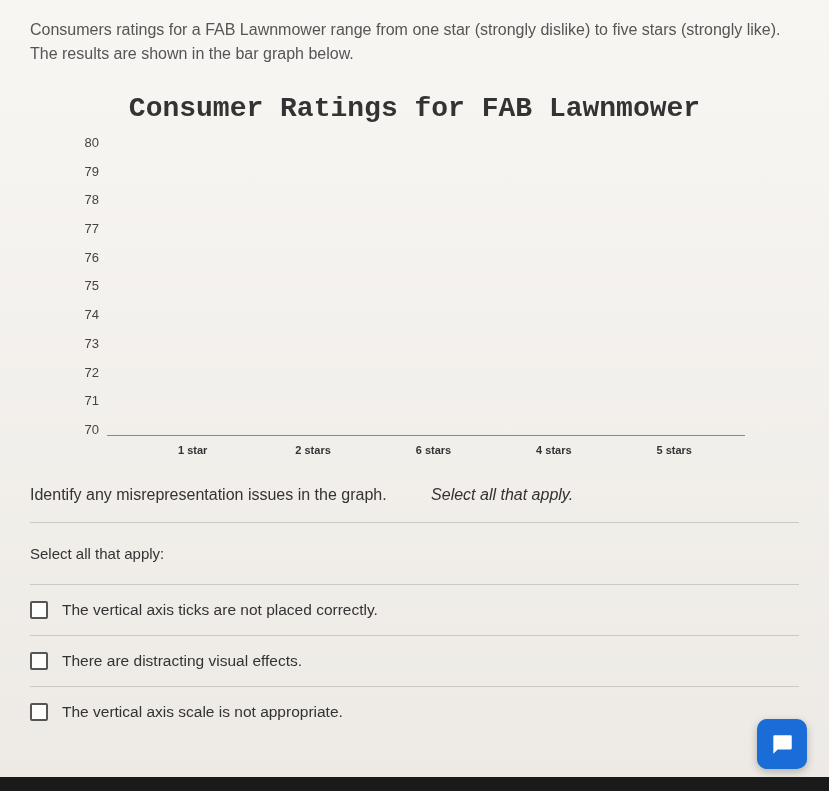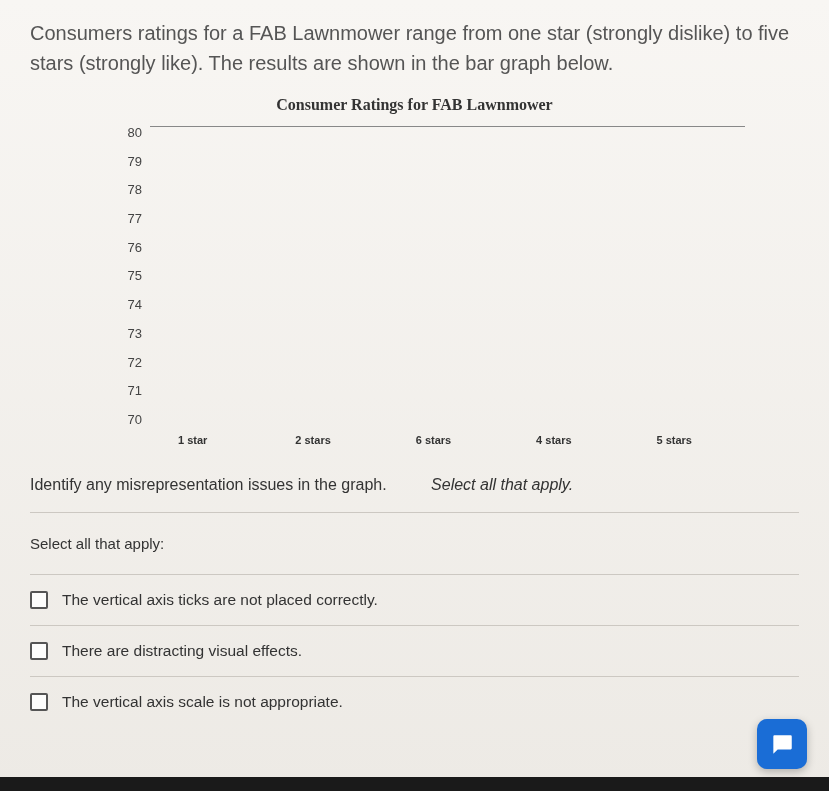--- a/index.html
+++ b/index.html
@@ -11,42 +11,41 @@
     height: 791px;
     overflow: hidden;
     position: relative;
   }
   .page {
     padding: 18px 30px 0 30px;
     background: linear-gradient(180deg, #f8f6f3 0%, #edeae5 100%);
     min-height: 100%;
   }
   .intro {
-    font-size: 20px;
+    font-size: 16px;
     line-height: 1.5;
     color: #555;
-    margin-bottom: 18px;
+    margin-bottom: 27px;
   }
   .chart-wrap {
     width: 660px;
     margin: 0 auto 30px auto;
   }
   .chart-title {
     text-align: center;
-    font-family: Liberation Serif, serif;
-    font-size: 16px;
+    font-family: Liberation Mono, monospace;
+    font-size: 28px;
     font-weight: 600;
     color: #333;
     margin-bottom: 12px;
   }
   .chart-area {
     display: flex;
-    align-items: flex-start;
+    align-items: flex-end;
     height: 300px;
-    margin-left: 43px;
   }
   .y-axis {
     display: flex;
     flex-direction: column;
     justify-content: space-between;
     align-items: flex-end;
     padding-right: 8px;
     font-size: 13px;
     color: #444;
     height: 100%;

